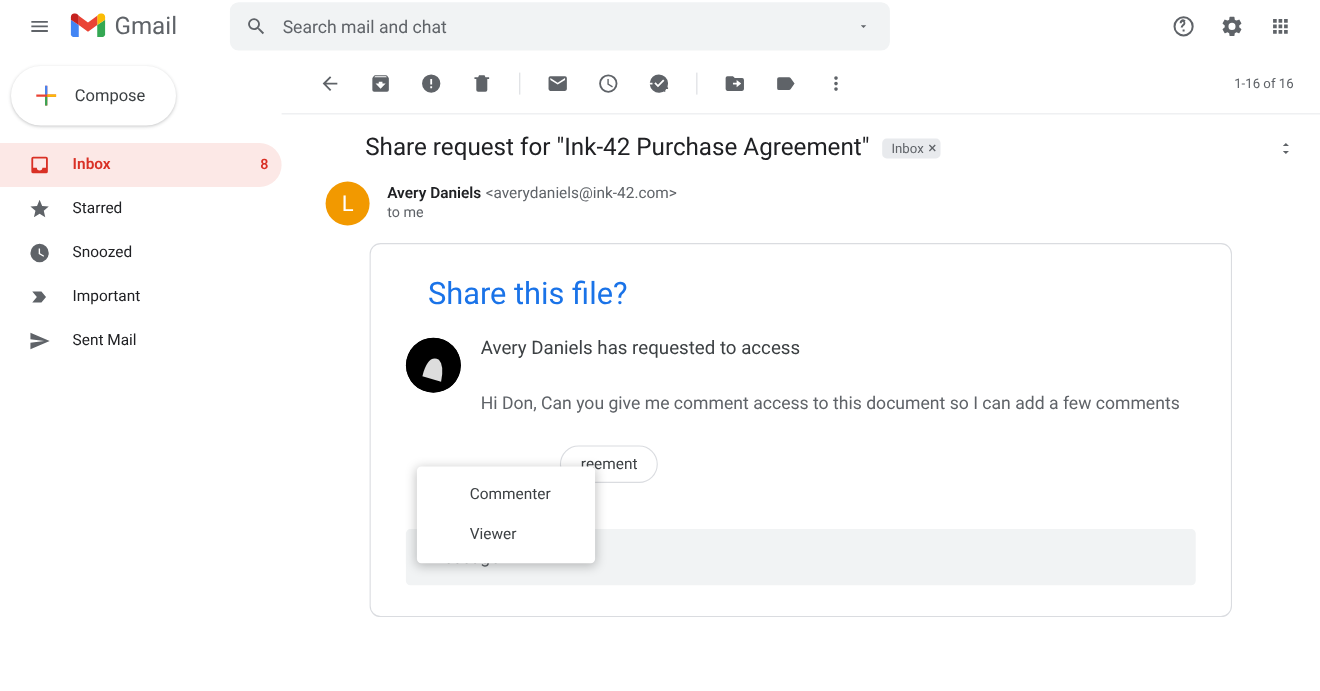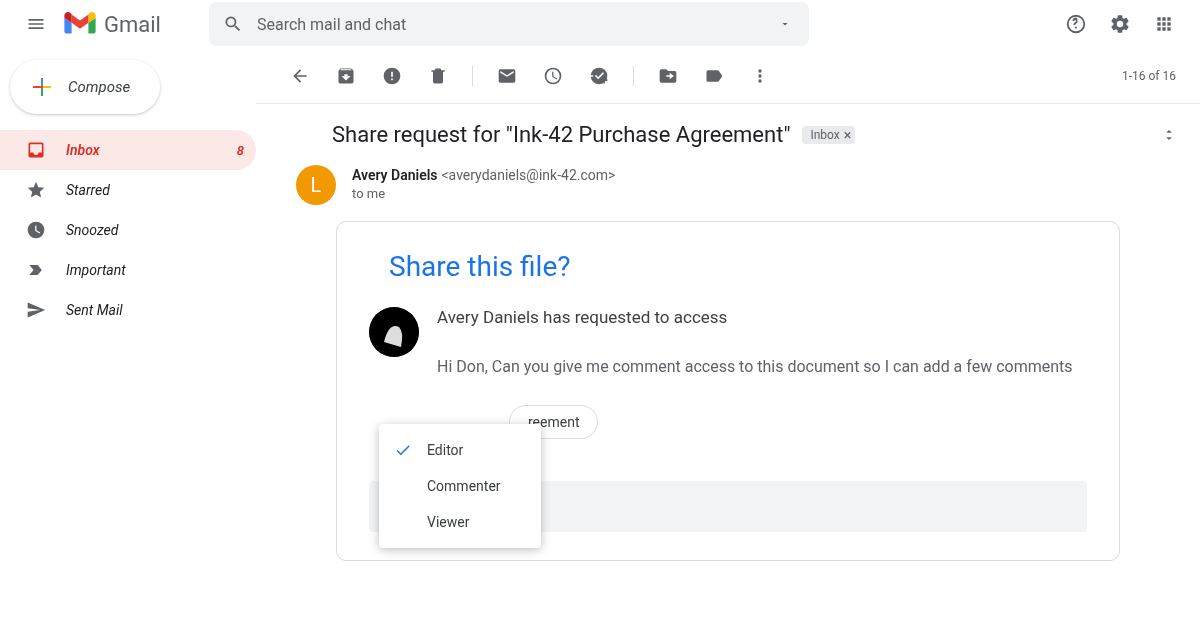--- a/index.html
+++ b/index.html
@@ -14,21 +14,21 @@
     .searchbar { flex: 0 0 600px; height: 44px; background: #f1f3f4; border-radius: 8px; display: flex; align-items: center; padding: 0 8px; gap: 8px; }
     .searchbar input { flex: 1; border: none; background: transparent; font-size: 16px; color: #5f6368; outline: none; }
     .searchbar input::placeholder { color: #5f6368; }
     .spacer { flex: 1; }
     .topicons { display: flex; gap: 4px; }
 
     
     .main { display: flex; height: calc(100% - 48px); }
 
     
-    .sidebar { width: 256px; padding-top: 12px; font-style: italic; }
+    .sidebar { width: 256px; padding-top: 12px; }
     .compose-btn { margin: 0 0 16px 10px; height: 54px; width: 150px; border-radius: 27px; background: #fff; box-shadow: 0 1px 3px rgba(60,64,67,0.3); display: flex; align-items: center; gap: 14px; padding: 0 20px; cursor: pointer; }
     .compose-plus { width: 24px; height: 24px; }
     .compose-btn span { font-size: 15px; color: #3c4043; }
     .nav { display: flex; flex-direction: column; }
     .nav-item { height: 40px; display: flex; align-items: center; gap: 20px; padding: 0 12px 0 26px; border-radius: 0 20px 20px 0; cursor: pointer; color: #202124; font-size: 14px; }
     .nav-item.active { background: #fce8e6; color: #d93025; font-weight: 600; }
     .nav-item .badge { margin-left: auto; font-size: 13px; font-weight: 600; }
     .nav-item svg, .nav-item .ico { width: 20px; height: 20px; flex-shrink: 0; display: flex; align-items: center; justify-content: center; color: #5f6368; }
     .nav-item.active svg, .nav-item.active .ico { color: #d93025; }
 
@@ -266,28 +266,20 @@
             <div class="line1">Avery Daniels has requested to access</div>
             <div class="msg">Hi Don, Can you give me comment access to this document so I can add a few comments</div>
           </div>
         </div>
         <div class="doc-chip" style="margin-left:140px; margin-top:26px;">
           <span>reement</span>
         </div>
 
         <div class="dropdown">
           <div class="dd-item">
-            <span class="dd-check">
-              <svg width="18" height="18" viewBox="0 0 24 24">
-                  <path d="M9 16.17L4.83 12 3.41 13.41 9 19l12-12-1.41-1.41z" fill="#1a73e8"></path>
-                </svg>
-            </span>
-            <span>Editor</span>
-          </div>
-          <div class="dd-item">
             <span class="dd-check"></span>
             <span>Commenter</span>
           </div>
           <div class="dd-item">
             <span class="dd-check"></span>
             <span>Viewer</span>
           </div>
 
         </div>
 

